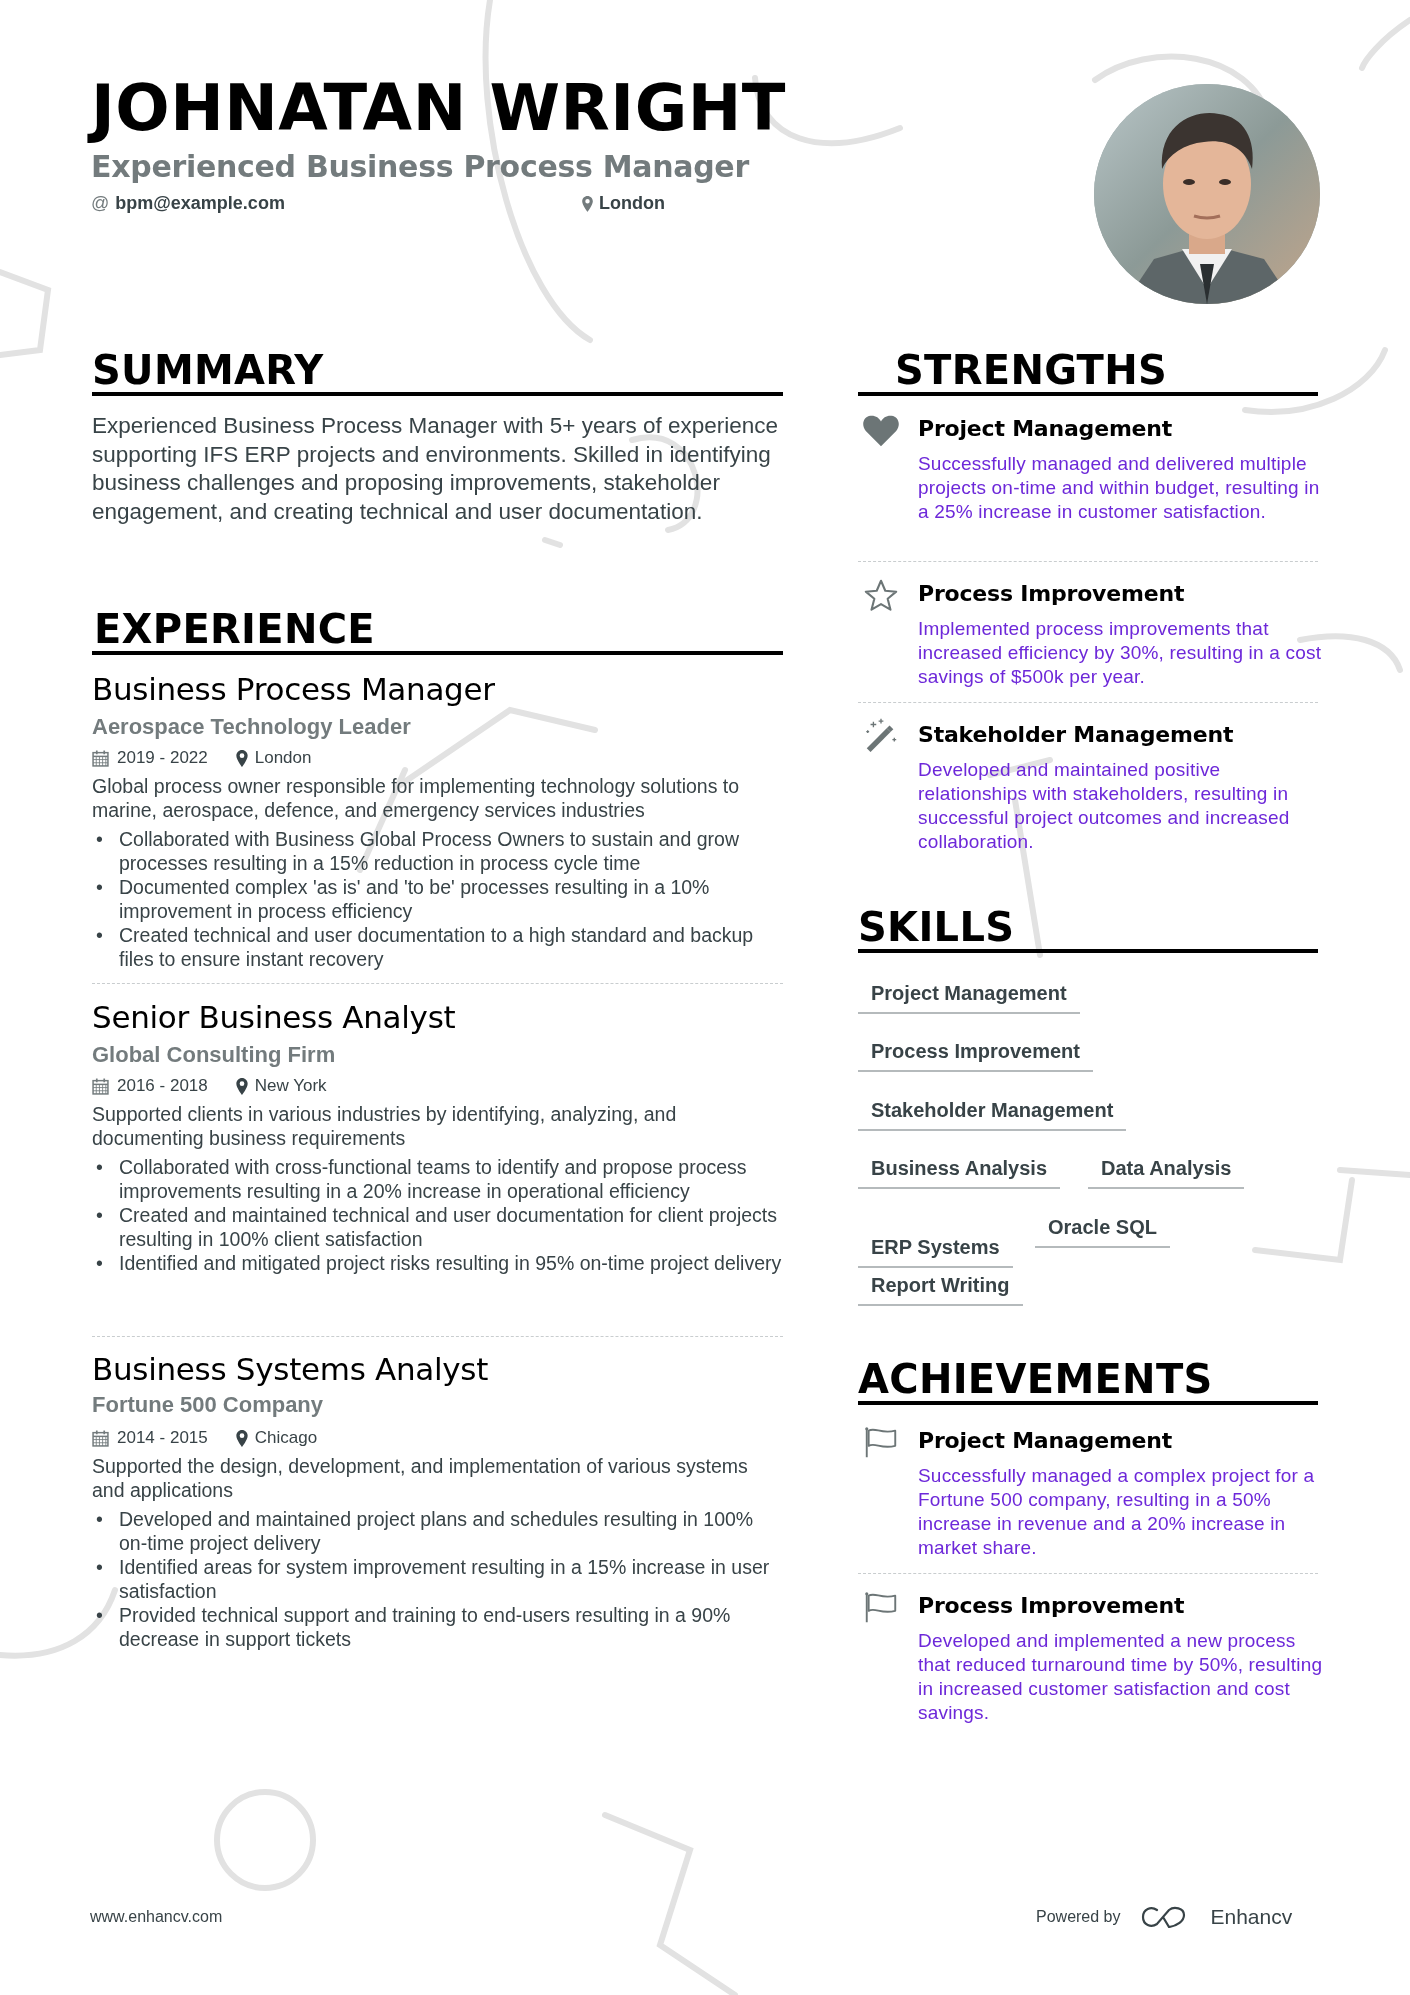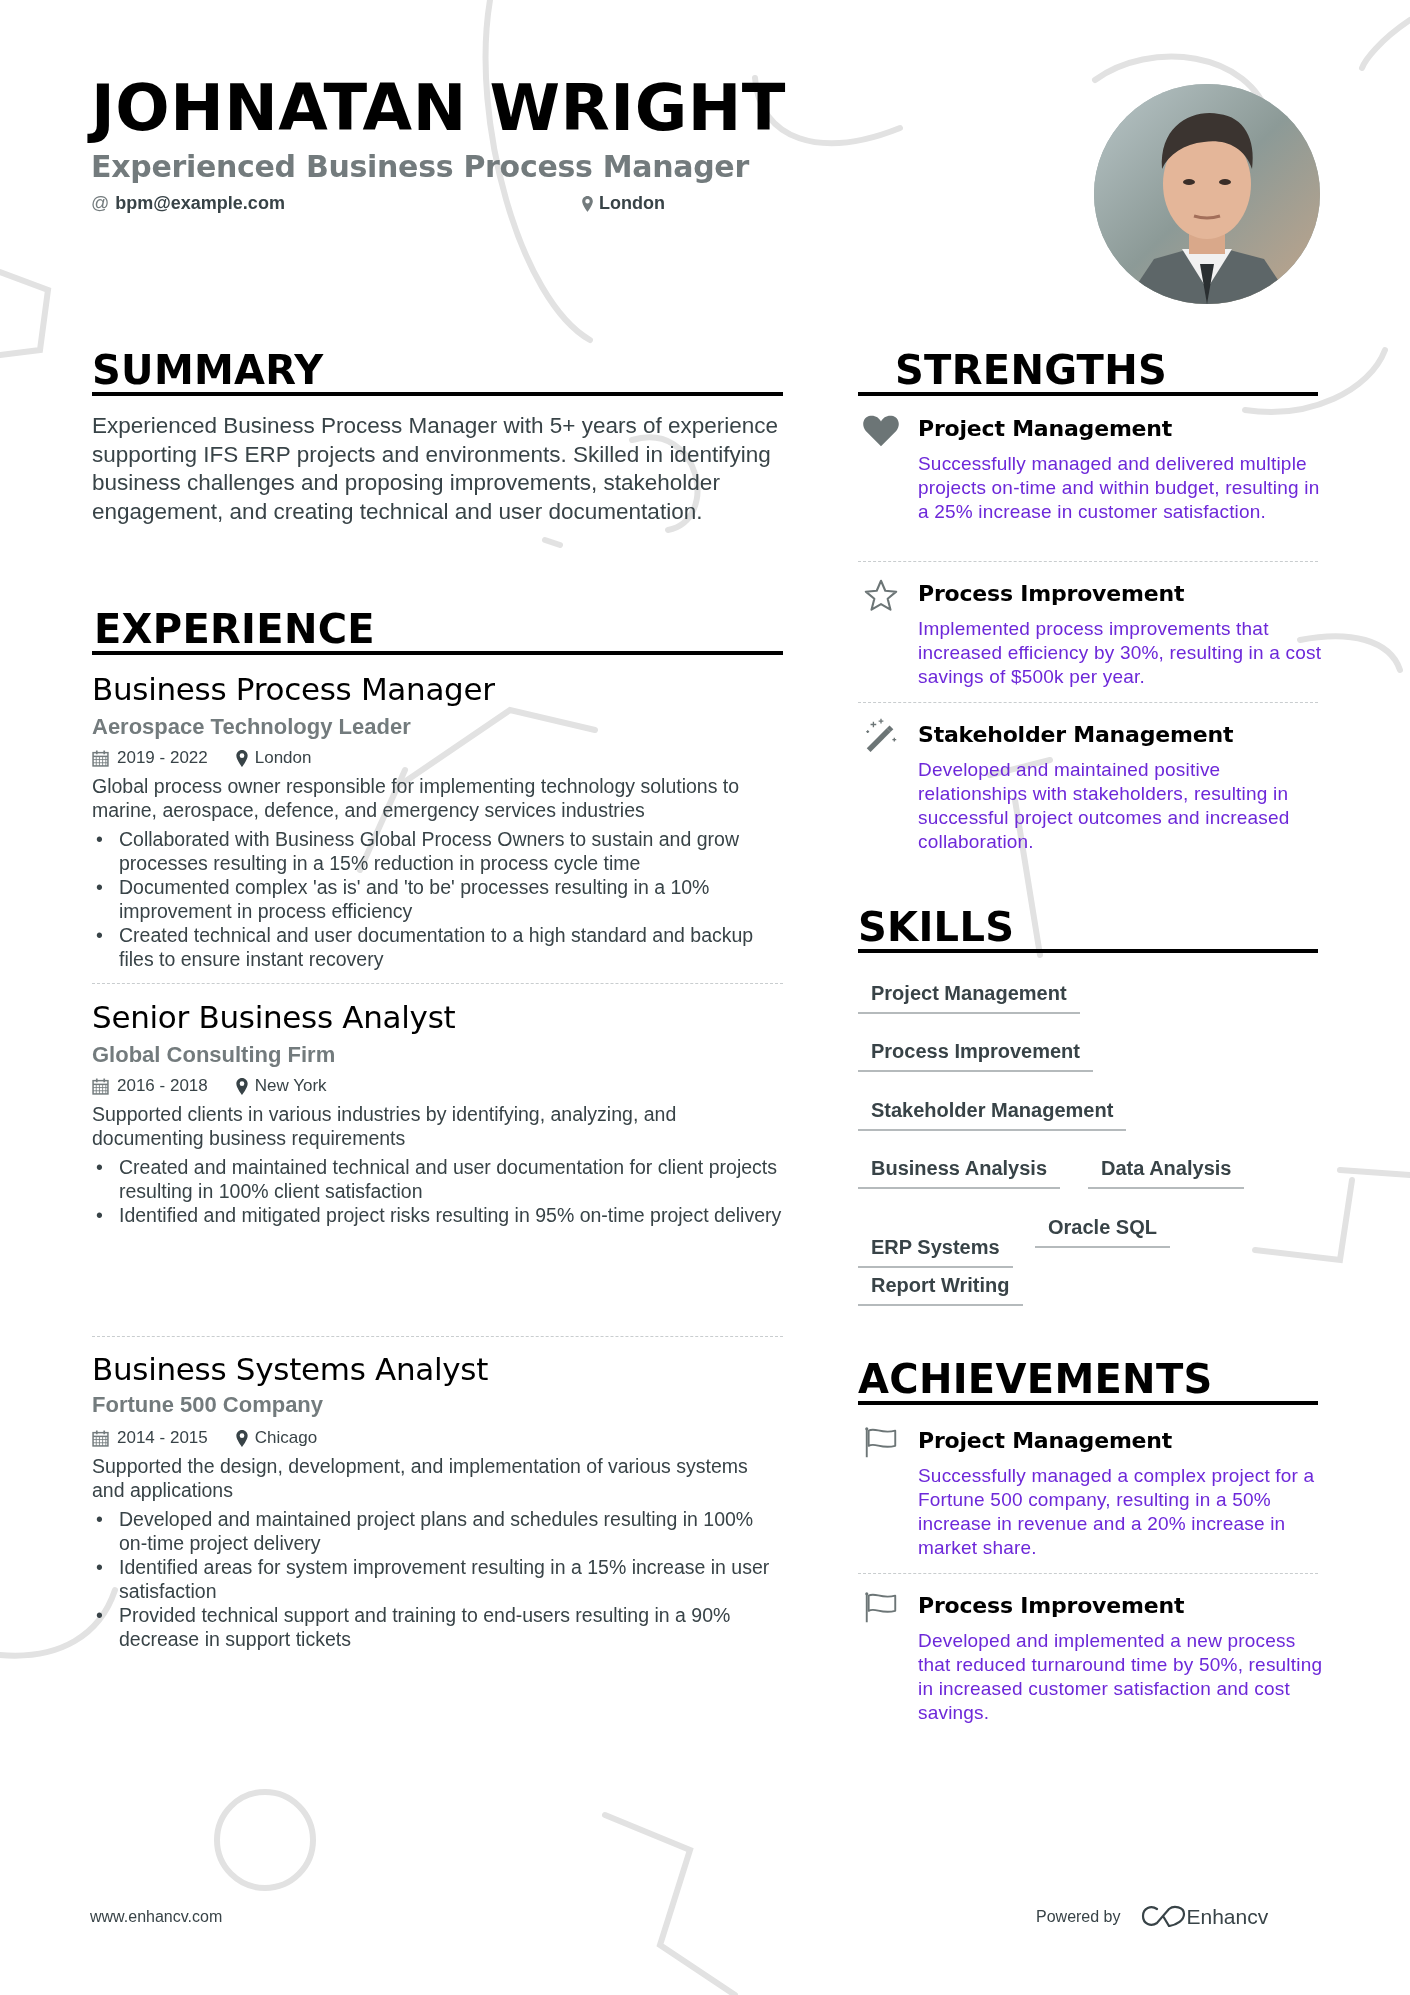--- a/index.html
+++ b/index.html
@@ -36,21 +36,21 @@
   .item-ic { position: absolute; left: 862px; width: 38px; height: 36px; }
   .item-title { position: absolute; left: 918px; font-size: 22px; font-weight: bold; color: #000; font-family: "DejaVu Sans", sans-serif; letter-spacing: -0.2px; }
   .item-desc { position: absolute; left: 918px; width: 405px; font-size: 19px; line-height: 24px; color: #6d28d9; letter-spacing: 0.2px; }
 
   
   .skill { position: absolute; font-size: 20px; font-weight: bold; color: #384347; padding: 0 13px 8px 13px; border-bottom: 2px solid #b5babc; white-space: nowrap; line-height: 1.1; }
 
   .footer-left { position: absolute; left: 90px; top: 1908px; font-size: 16px; color: #384347; }
   .footer-right { position: absolute; left: 1036px; top: 1905px; display: flex; align-items: center; gap: 20px; }
   .powered { font-size: 16px; color: #384347; }
-  .brand { display: flex; gap: 0; font-size: 21px; color: #384347; }
+  .brand { display: flex; align-items: center; gap: 24px; font-size: 21px; color: #384347; }
 </style>
 </head>
 <body>
 
 <svg class="deco" viewBox="0 0 1410 1995" fill="none" stroke="#e2e2e2" stroke-width="6" stroke-linecap="round">
   <path d="M490 0 C 470 120, 520 300, 590 340"></path>
   <path d="M755 78 C 760 140, 820 160, 900 128"></path>
   <path d="M1410 20 C 1380 40, 1365 60, 1362 68"></path>
   <path d="M1095 80 C 1150 40, 1250 50, 1270 120"></path>
   <path d="M0 272 L 48 290 L 40 350 L 0 355"></path>
@@ -152,20 +152,21 @@
           <path d="M4 6v9M7 6v9M10 6v9M13 6v9M1 9h14M1 12h14" stroke="#737b7d" stroke-width="0.8"></path>
         </svg>
       <span>2016 - 2018</span>
       <svg class="pin" viewBox="0 0 12 18">
           <path d="M6 0C2.7 0 0 2.6 0 6c0 4.2 6 12 6 12s6-7.8 6-12c0-3.4-2.7-6-6-6zm0 8.5A2.5 2.5 0 1 1 6 3.5a2.5 2.5 0 0 1 0 5z" fill="#384347"></path>
         </svg>
       <span>New York</span>
     </div>
     <p class="desc" style="top:1102px;">Supported clients in various industries by identifying, analyzing, and documenting business requirements</p>
     <ul class="bullets" style="top:1155px;">
+      <li>Collaborated with cross-functional teams to identify and propose process improvements resulting in a 20% increase in operational efficiency</li>
       <li>Created and maintained technical and user documentation for client projects resulting in 100% client satisfaction</li>
       <li>Identified and mitigated project risks resulting in 95% on-time project delivery</li>
     </ul>
   </div>
   <div class="dash" style="left:92px; width:691px; top:1336px;"></div>
 
   <div>
     <h3 class="job-title" style="top:1352px;">Business Systems Analyst</h3>
     <div class="company" style="top:1392px;">Fortune 500 Company</div>
     <div class="meta" style="top:1428px;">

